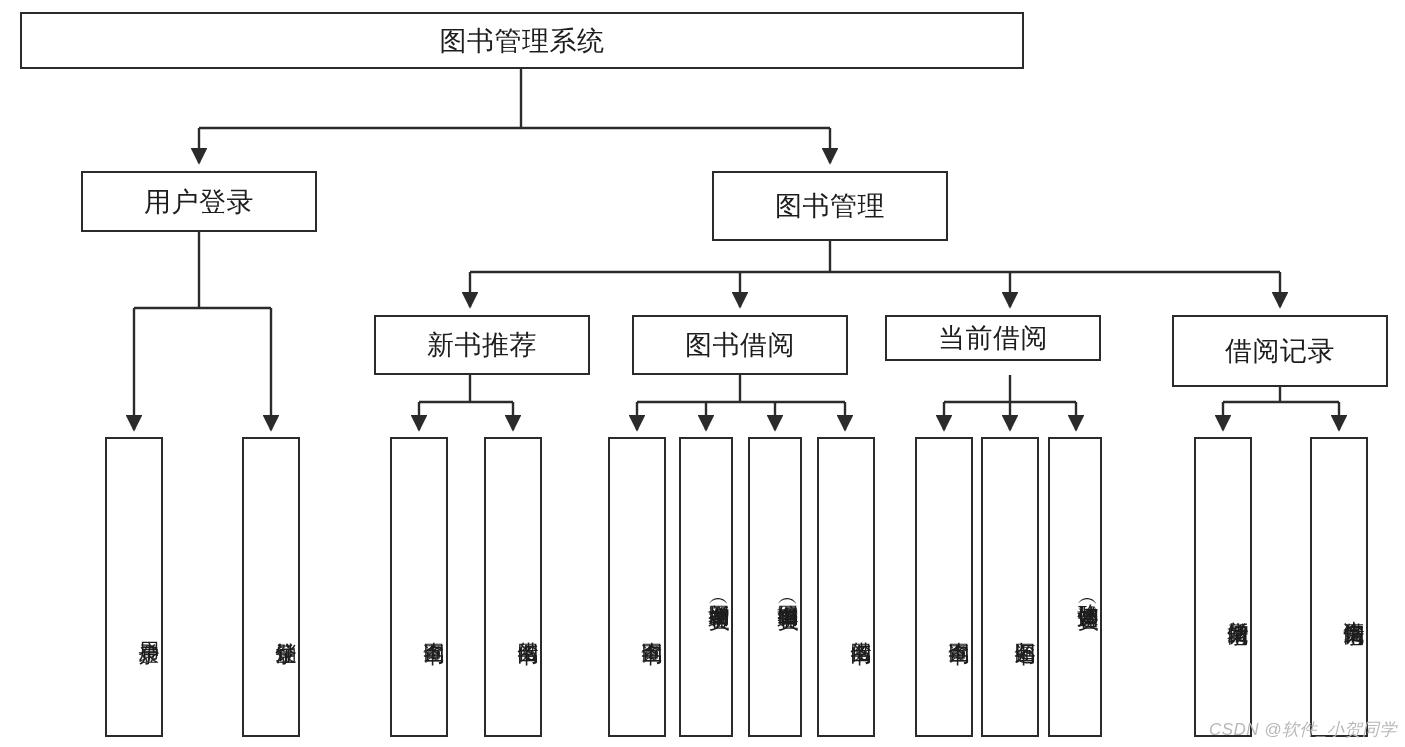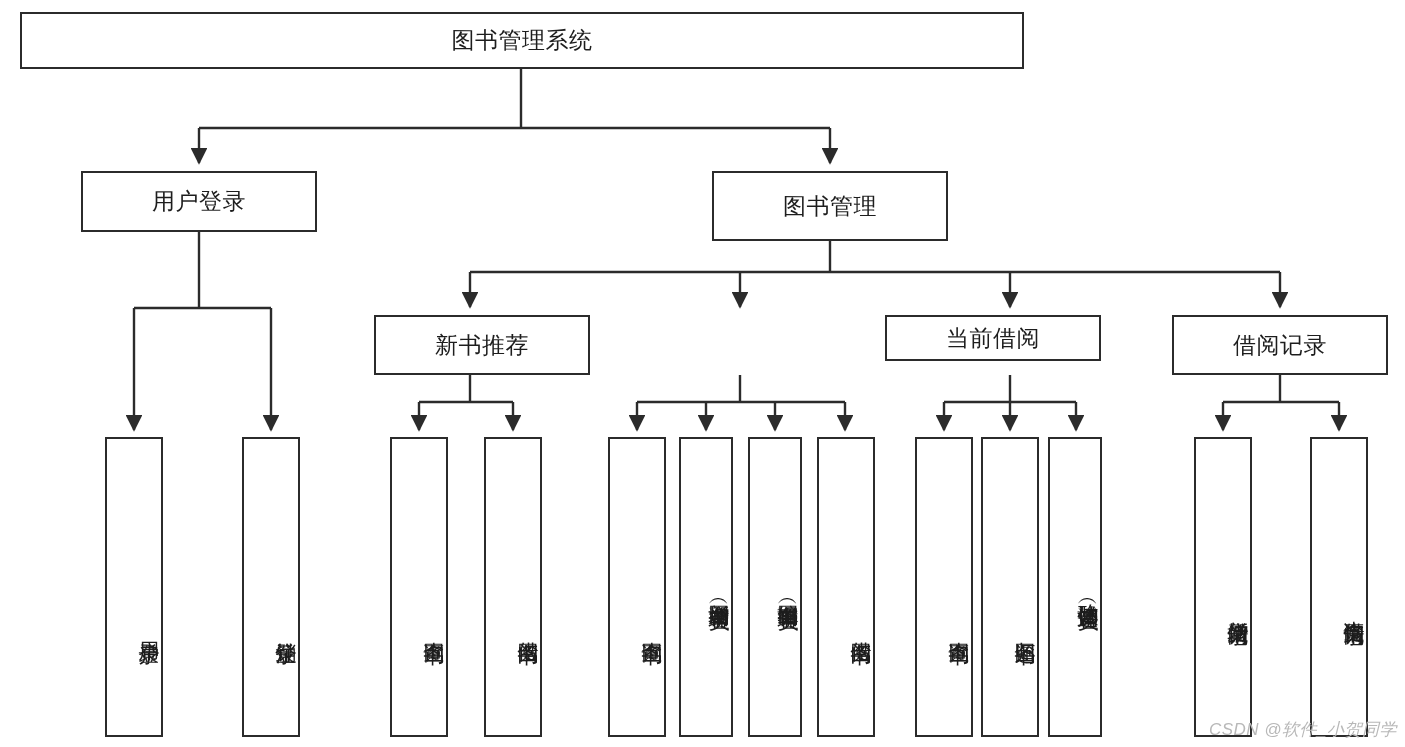--- a/index.html
+++ b/index.html
@@ -30,21 +30,21 @@
     box-sizing: border-box;
     border: 2px solid #2b2b2b;
     background: #ffffff;
     display: flex;
     align-items: center;
     justify-content: center;
     color: #1d1d1d;
     overflow: hidden;
   }
   .node.horiz {
-    font-size: 23px;
+    font-size: 27px;
     letter-spacing: 0.5px;
   }
   .node.vert {
     writing-mode: vertical-rl;
     text-orientation: upright;
     font-size: 21px;
     line-height: 1.12;
     letter-spacing: 1px;
     padding-top: 14px;
     align-items: flex-start;
@@ -131,24 +131,27 @@
   <div class="node horiz" style="left:81px; top:171px; width:236px; height:61px;">
     <span class="label">用户登录</span>
   </div>
   <div class="node horiz" style="left:712px; top:171px; width:236px; height:70px;">
     <span class="label">图书管理</span>
   </div>
 
   <div class="node horiz" style="left:362px; top:315px; width:216px; height:60px;margin-left:12px;">
     <span class="label">新书推荐</span>
   </div>
+  <div class="node horiz" style="left:632px; top:315px; width:216px; height:60px;">
+    <span class="label">图书借阅</span>
+  </div>
   <div class="node horiz" style="left:885px; top:315px; width:216px; height:46px;">
     <span class="label">当前借阅</span>
   </div>
-  <div class="node horiz" style="left:1172px; top:315px; width:216px; height:60px;">
+  <div class="node horiz" style="left:1172px; top:315px; width:216px; height:72px;">
     <span class="label">借阅记录</span>
   </div>
 
   <div class="node vert" style="left:105px; top:437px; width:58px; height:300px; padding-top:80px;">
     <span class="label">用户登录</span>
   </div>
   <div class="node vert" style="left:242px; top:437px; width:58px; height:300px; padding-top:80px;">
     <span class="label">注销登录</span>
   </div>
 

